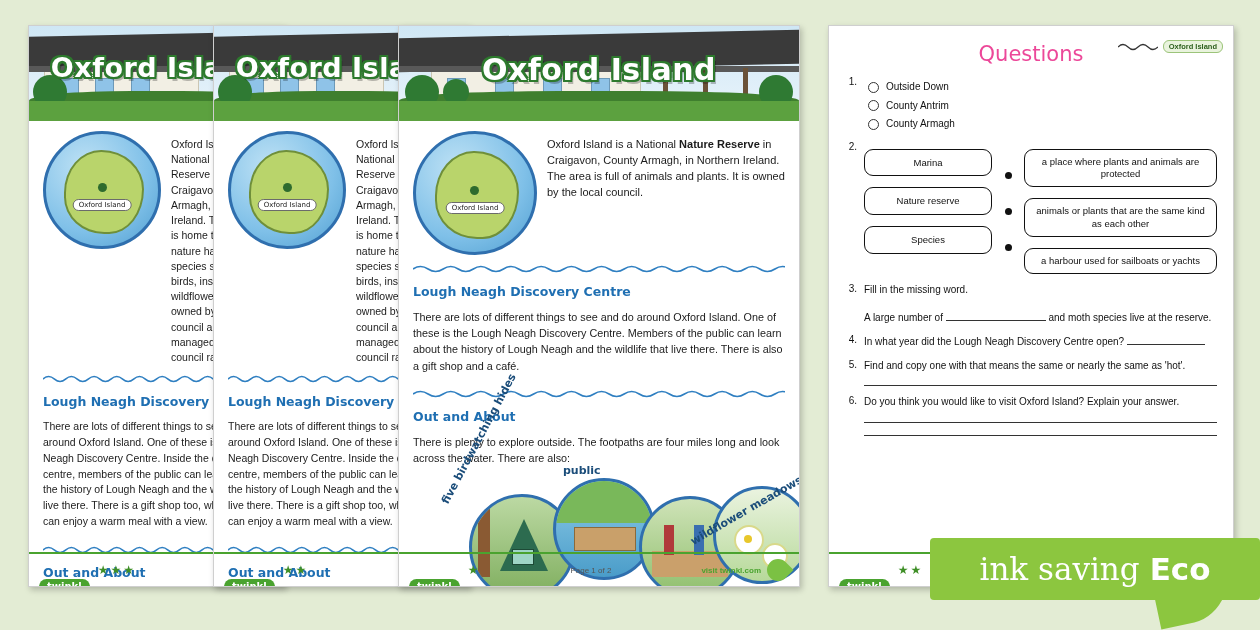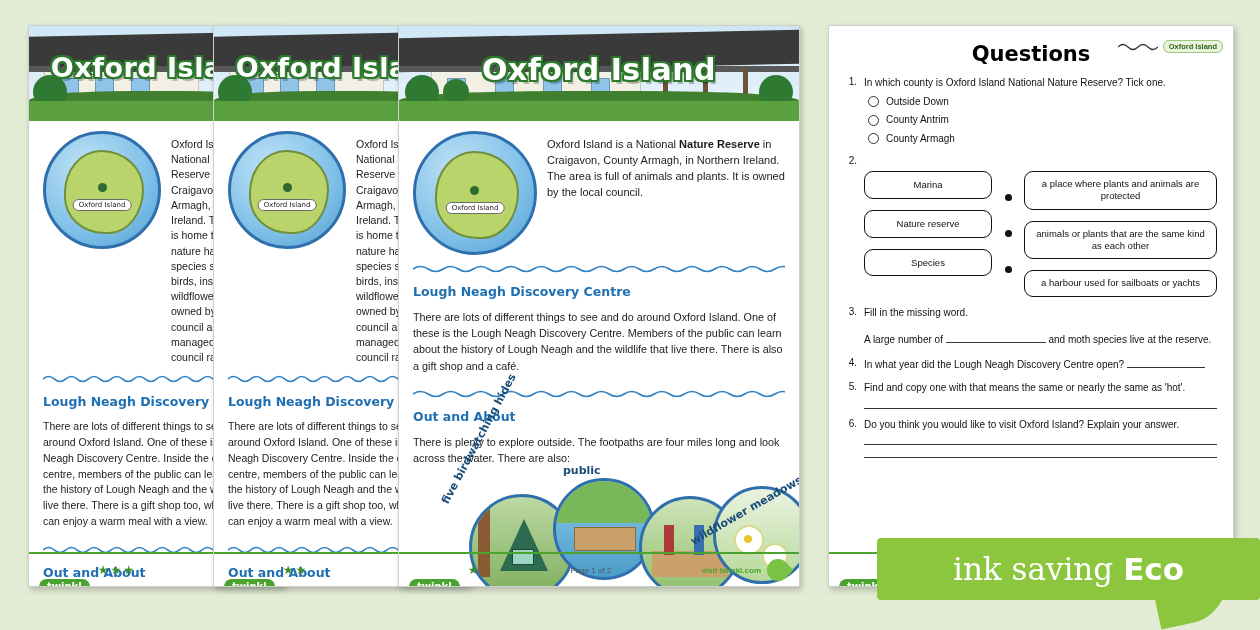--- a/index.html
+++ b/index.html
@@ -100,44 +100,44 @@
   .twinkl{
     background:#4aa32f;color:#fff;font-size:10px;font-weight:bold;border-radius:9px;
     padding:2px 8px;font-family:"DejaVu Sans", sans-serif;margin-top:32px;
   }
   .stars{color:#3f8f27;font-size:12px;margin-left:8px;letter-spacing:2px;}
   .pageno{flex:1;text-align:center;font-size:8px;color:#555;}
   .visit{font-size:8px;color:#4aa32f;font-weight:bold;margin-right:6px;}
   .leaf{width:22px;height:22px;border-radius:50% 0 50% 50%;background:#7bc143;transform:rotate(45deg);}
 
   
-  .q-head{text-align:center;font-family:"DejaVu Sans", sans-serif;font-weight:bold;font-size:21px;color:#000000;margin:16px 0 10px 0;}
+  .q-head{text-align:center;font-family:"DejaVu Sans", sans-serif;font-weight:normal;font-size:21px;color:#ec4899;margin:16px 0 10px 0;}
   .q-top-right{position:absolute;right:10px;top:14px;display:flex;align-items:center;gap:5px;}
   .q-top-right .nm{font-size:7.5px;font-weight:bold;background:#e9f3dd;border:1px solid #9cc47a;border-radius:6px;padding:1px 5px;color:#2c5f1c;}
   .qlist{padding:0 16px;}
   .q{display:flex;gap:7px;margin-bottom:9px;}
   .qnum{font-size:10px;color:#111;width:12px;flex:0 0 12px;text-align:right;}
   .qbody{flex:1;font-size:10px;line-height:1.45;color:#111;}
   .opt{display:flex;align-items:center;gap:7px;margin:4px 0 0 4px;font-size:10px;}
   .radio{width:9px;height:9px;border:1.3px solid #333;border-radius:50%;display:inline-block;}
-  .matchwrap{display:flex;justify-content:space-between;margin-top:16px;gap:10px;}
+  .matchwrap{display:flex;justify-content:space-between;margin-top:8px;gap:10px;}
   .col{display:flex;flex-direction:column;gap:11px;}
   .pill{
     border:1.4px solid #111;border-radius:9px;padding:6px 8px;font-size:9.5px;
     text-align:center;background:#fff;
   }
   .leftcol .pill{width:110px;}
   .rightcol .pill{width:175px;line-height:1.3;}
   .bullets{display:flex;flex-direction:column;gap:11px;justify-content:center;}
   .bullet{width:7px;height:7px;border-radius:50%;background:#111;margin:9px 0;}
   .blank{display:inline-block;border-bottom:1px solid #333;height:10px;}
   .ruleline{border-bottom:1px solid #333;height:1px;margin:11px 0 0 0;}
   
   .eco{
-    position:absolute;right:0;bottom:30px;width:383px;height:62px;background:#8cc63f;
+    position:absolute;right:0;bottom:30px;width:330px;height:62px;background:#8cc63f;
     border-radius:4px;display:flex;align-items:center;justify-content:center;gap:10px;
   }
   .eco .t1{color:#fff;font-size:31px;font-family:"DejaVu Serif", serif;}
   .eco .t2{color:#fff;font-size:31px;font-weight:bold;font-family:"DejaVu Sans", sans-serif;}
   .ecoleaf{
     position:absolute;right:28px;bottom:8px;width:84px;height:120px;background:#8cc63f;
     border-radius:60% 0 60% 0;transform:rotate(-12deg);z-index:-1;
   }
 </style>
 </head>
@@ -324,21 +324,20 @@
     <span class="nm">Oxford Island</span>
   </div>
 
   <div class="q-head">Questions</div>
 
   <div class="qlist">
 
     <div class="q">
       <div class="qnum">1.</div>
       <div class="qbody">
-        <div>In which county is Oxford Island National Nature Reserve? Tick one.</div>
         <div class="opt">
           <span class="radio"></span>
           <span>Outside Down</span>
         </div>
         <div class="opt">
           <span class="radio"></span>
           <span>County Antrim</span>
         </div>
         <div class="opt">
           <span class="radio"></span>

